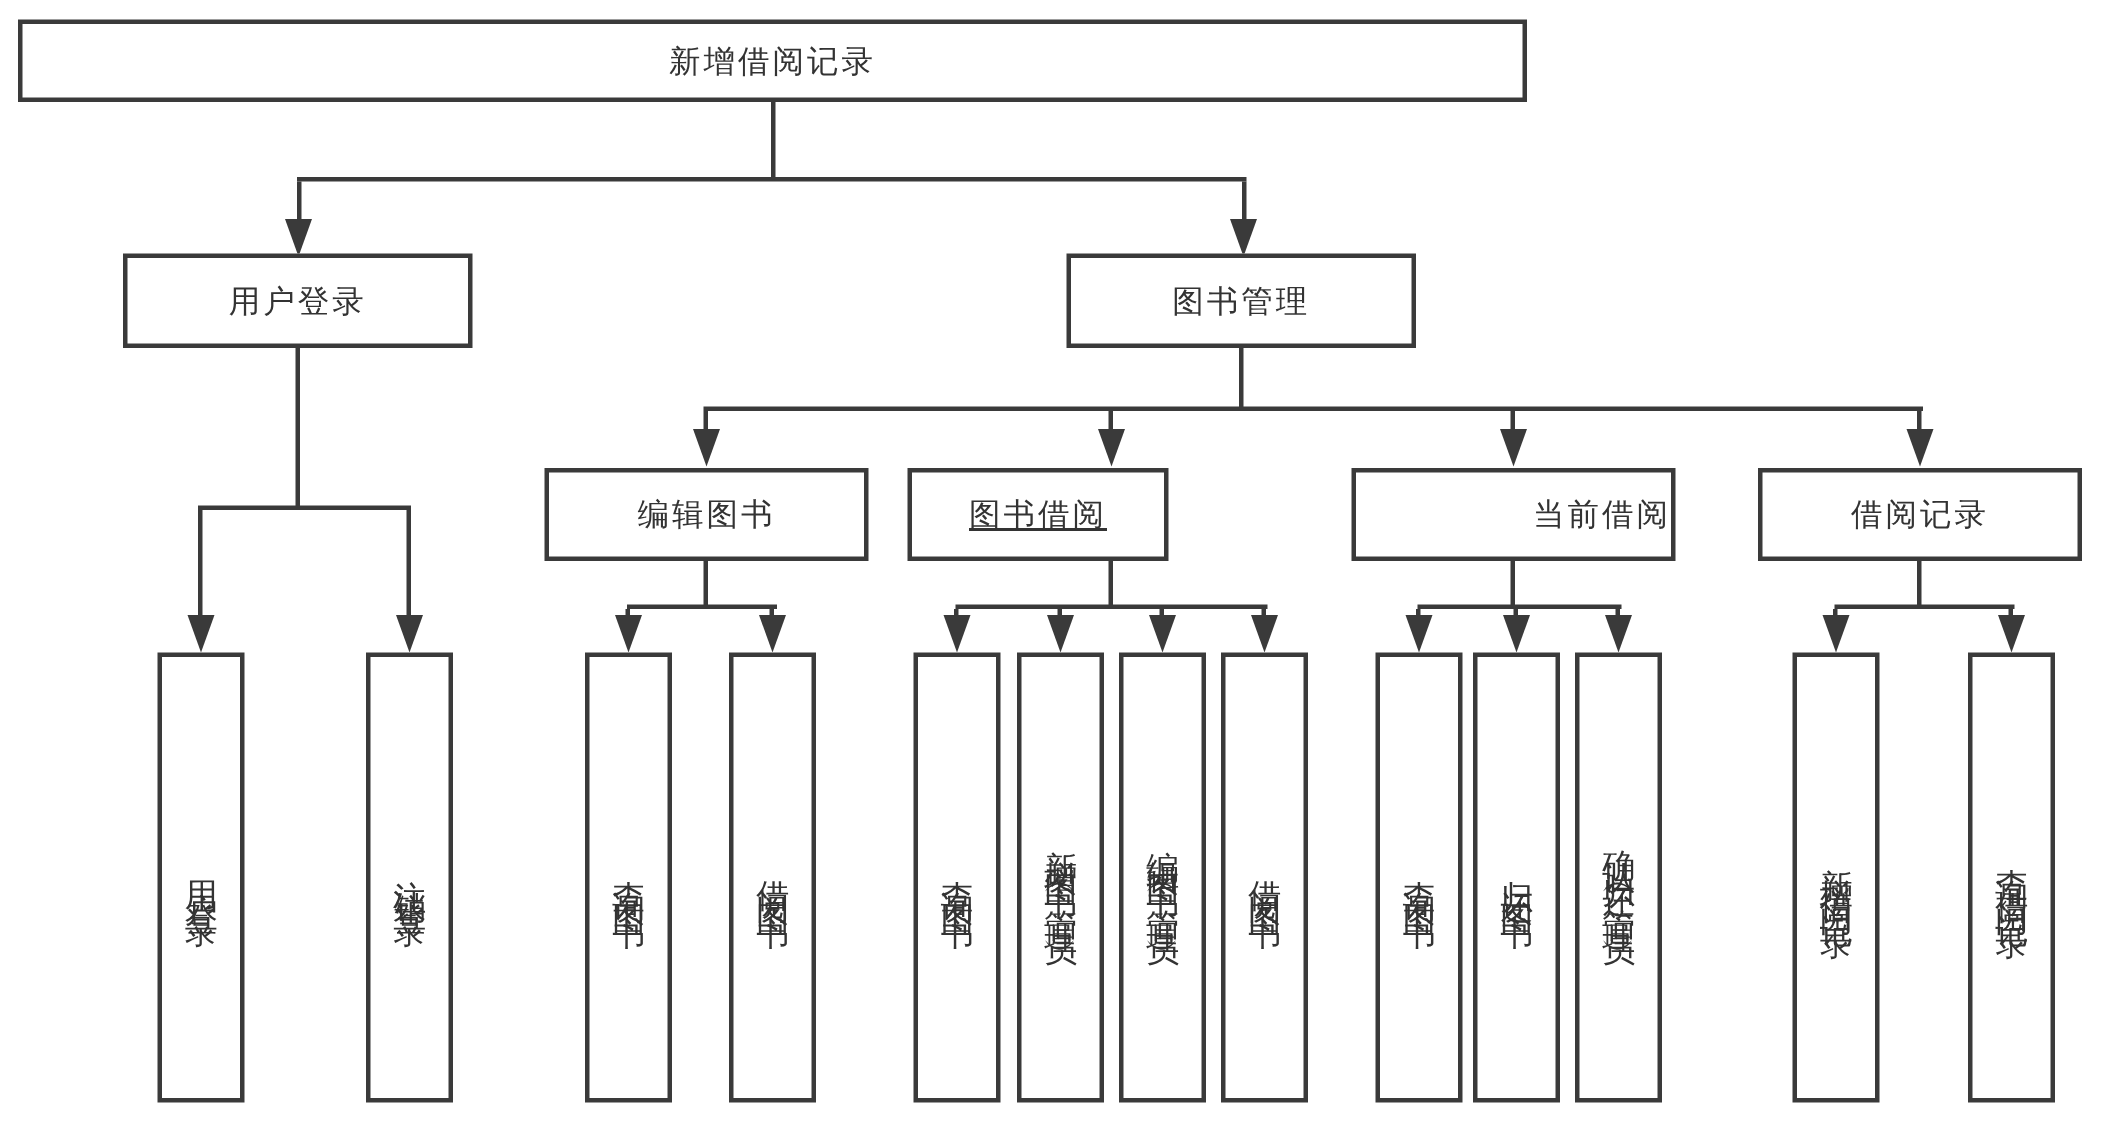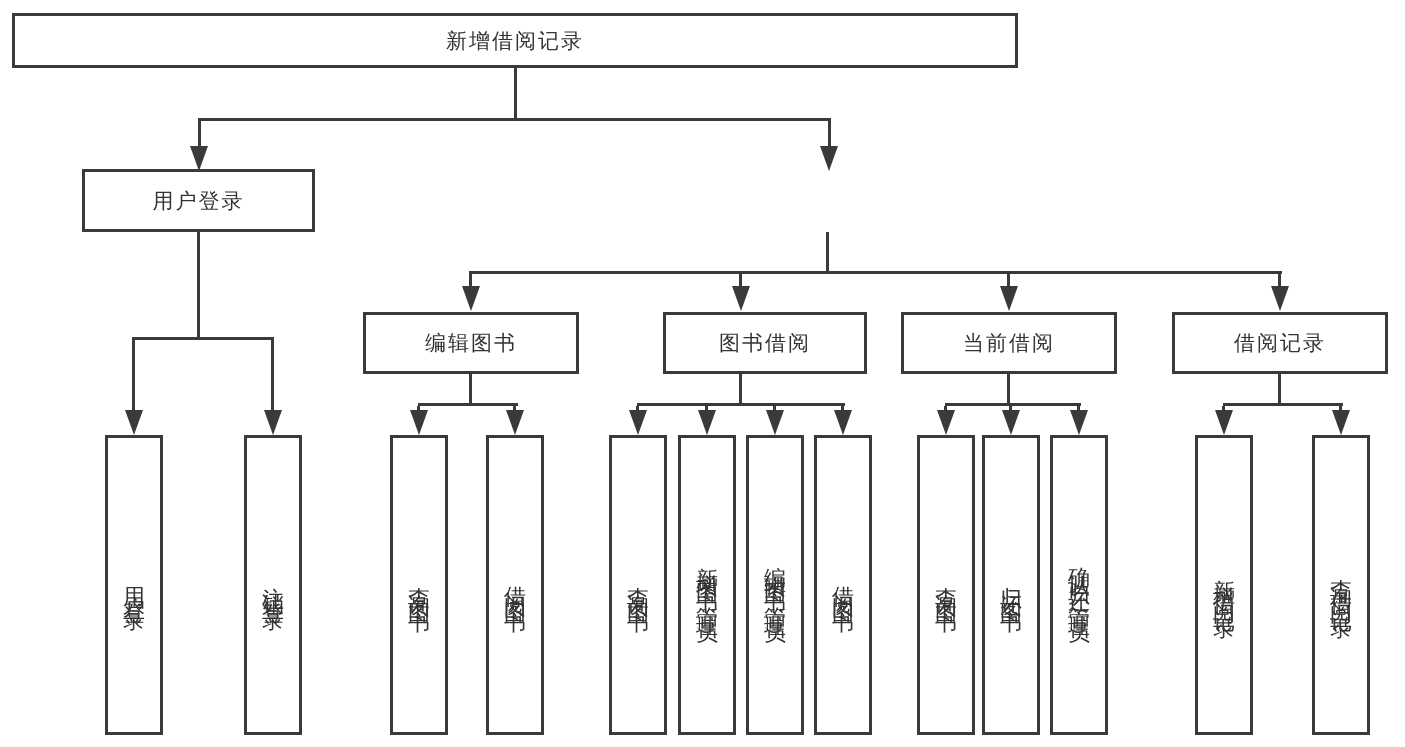--- a/index.html
+++ b/index.html
@@ -62,20 +62,23 @@
   <div class="line" style="left:514px;top:68px;width:3px;height:50px;"></div>
   <div class="line" style="left:198px;top:118px;width:633px;height:3px;"></div>
   <div class="line" style="left:198px;top:121px;width:3px;height:27px;"></div>
   <div class="arrow" style="left:190px;top:146px;"></div>
   <div class="line" style="left:828px;top:121px;width:3px;height:27px;"></div>
   <div class="arrow" style="left:820px;top:146px;"></div>
 
   <div class="box" style="left:82px;top:169px;width:233px;height:63px;">
     <span class="h-label">用户登录</span>
   </div>
+  <div class="box" style="left:711px;top:169px;width:233px;height:63px;">
+    <span class="h-label">图书管理</span>
+  </div>
 
   <div class="line" style="left:197px;top:232px;width:3px;height:107px;"></div>
   <div class="line" style="left:132px;top:337px;width:142px;height:3px;"></div>
   <div class="line" style="left:132px;top:340px;width:3px;height:72px;"></div>
   <div class="arrow" style="left:125px;top:410px;"></div>
   <div class="line" style="left:271px;top:340px;width:3px;height:72px;"></div>
   <div class="arrow" style="left:264px;top:410px;"></div>
 
   <div class="line" style="left:826px;top:232px;width:3px;height:41px;"></div>
   <div class="line" style="left:469px;top:271px;width:813px;height:3px;"></div>
@@ -84,24 +87,24 @@
   <div class="line" style="left:739px;top:274px;width:3px;height:14px;"></div>
   <div class="arrow" style="left:732px;top:286px;"></div>
   <div class="line" style="left:1007px;top:274px;width:3px;height:14px;"></div>
   <div class="arrow" style="left:1000px;top:286px;"></div>
   <div class="line" style="left:1278px;top:274px;width:3px;height:14px;"></div>
   <div class="arrow" style="left:1271px;top:286px;"></div>
 
   <div class="box" style="left:363px;top:312px;width:216px;height:62px;">
     <span class="h-label">编辑图书</span>
   </div>
-  <div class="box" style="left:663px;top:312px;width:204px;height:62px;">
+  <div class="box" style="left:605px;top:312px;width:174px;height:62px;text-decoration:underline;">
     <span class="h-label">图书借阅</span>
   </div>
-  <div class="box" style="left:901px;top:312px;width:216px;height:62px;">
+  <div class="box" style="left:901px;top:312px;width:216px;height:62px;justify-content:flex-end;">
     <span class="h-label">当前借阅</span>
   </div>
   <div class="box" style="left:1172px;top:312px;width:216px;height:62px;">
     <span class="h-label">借阅记录</span>
   </div>
 
   <div class="line" style="left:469px;top:374px;width:3px;height:31px;"></div>
   <div class="line" style="left:418px;top:403px;width:100px;height:3px;"></div>
   <div class="line" style="left:417px;top:406px;width:3px;height:6px;"></div>
   <div class="arrow" style="left:410px;top:410px;"></div>

